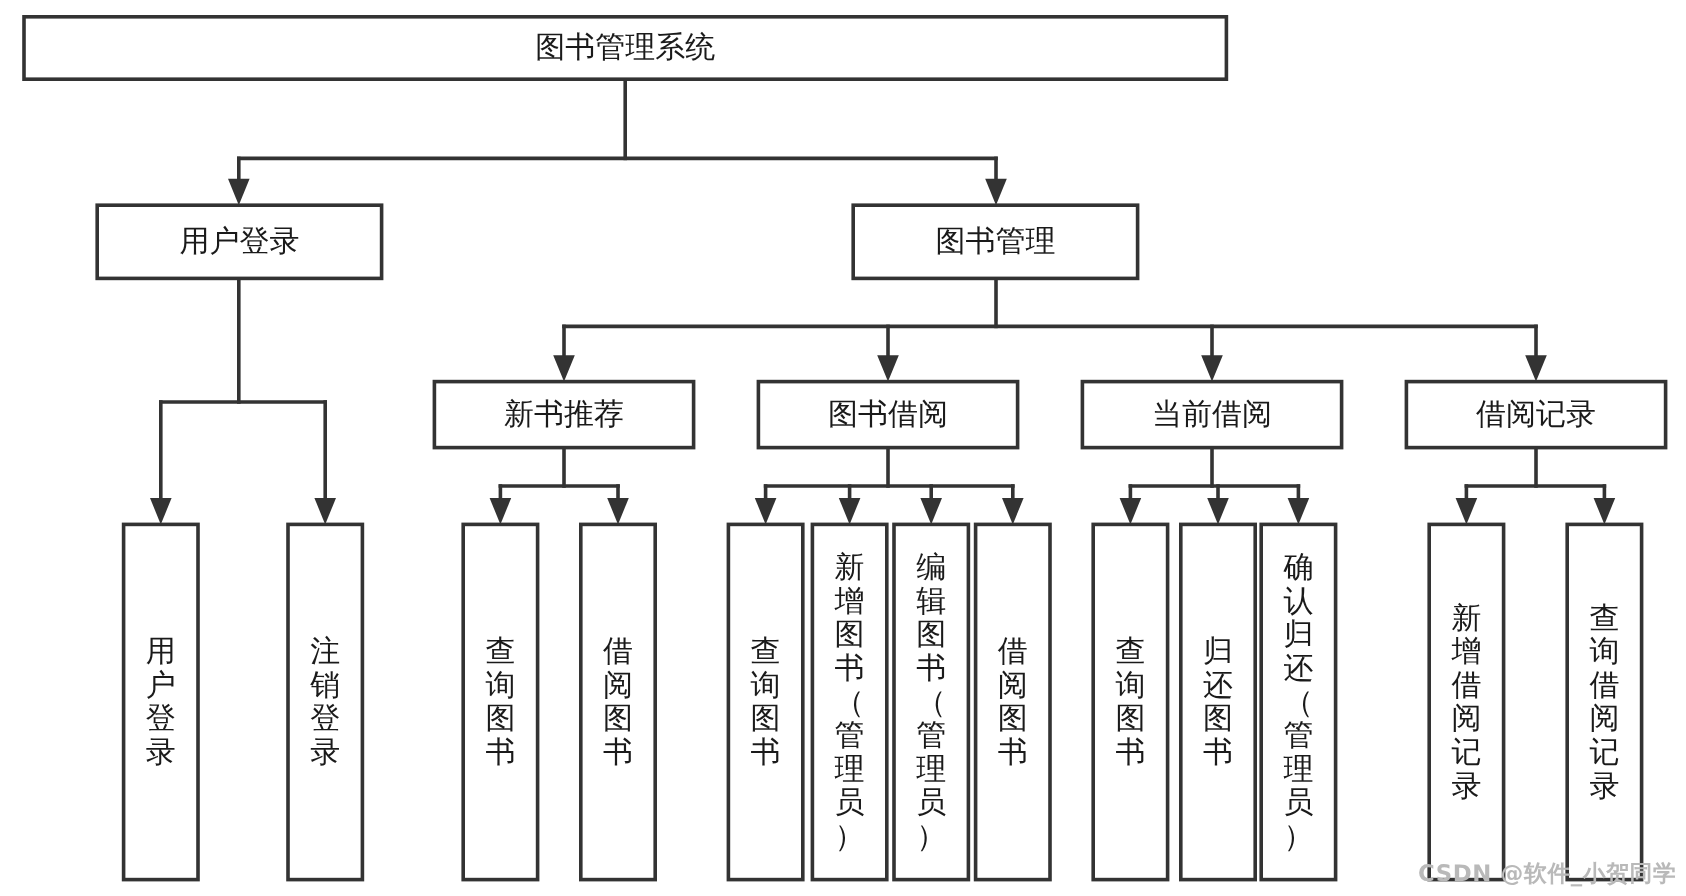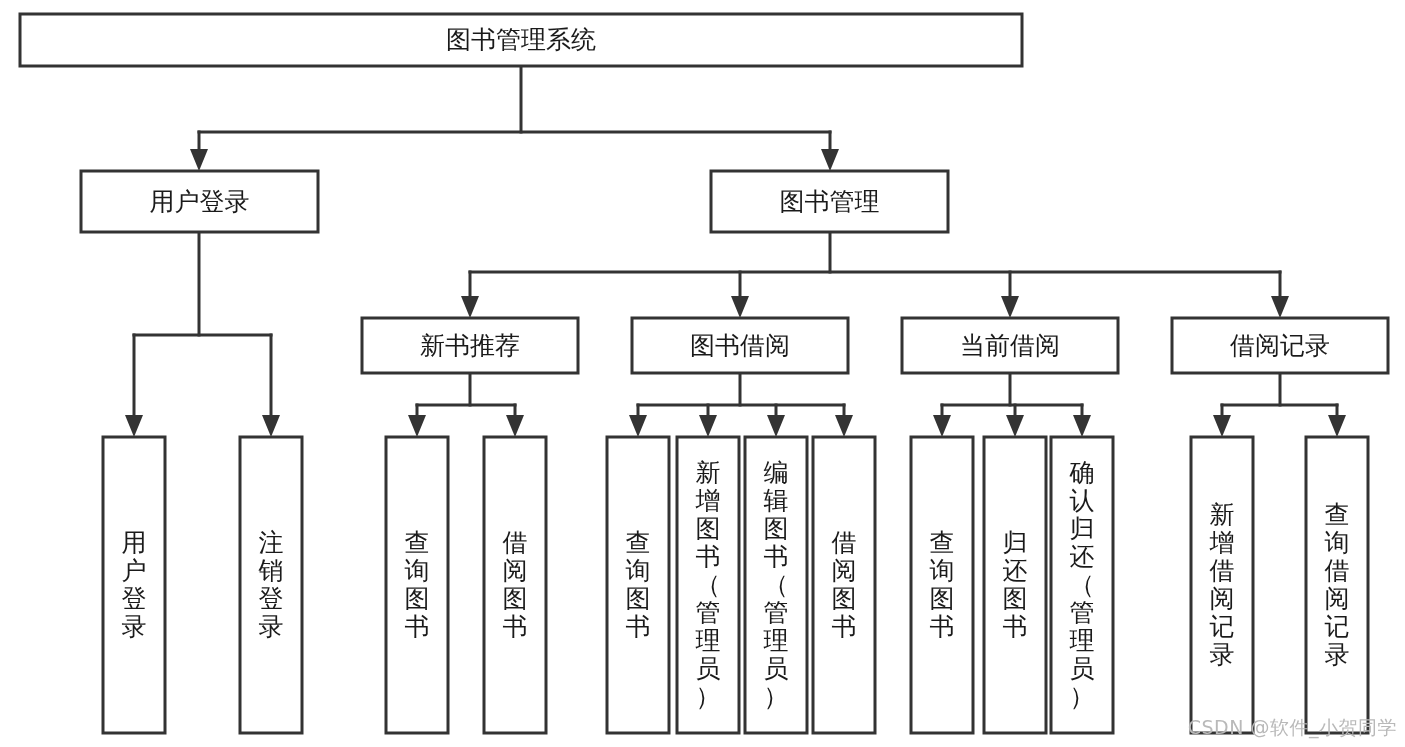--- a/index.html
+++ b/index.html
@@ -49,20 +49,21 @@
   }
   .watermark {
     position: absolute;
     right: 8px;
     bottom: 6px;
     font-size: 19px;
     color: #b9b9b9;
     font-family: "DejaVu Sans", "Liberation Sans", sans-serif;
     white-space: nowrap;
     letter-spacing: 0.5px;
+    font-weight: bold;
   }
 </style>
 </head>
 <body>
 
 <svg id="diagram" viewBox="0 0 1405 747">
   <g id="connectors-layer">
       <line x1="521" y1="66" x2="521" y2="132" class="connector"></line>
       <line x1="199" y1="132" x2="830" y2="132" class="connector"></line>
       <line x1="199" y1="132" x2="199" y2="151" class="connector"></line>

